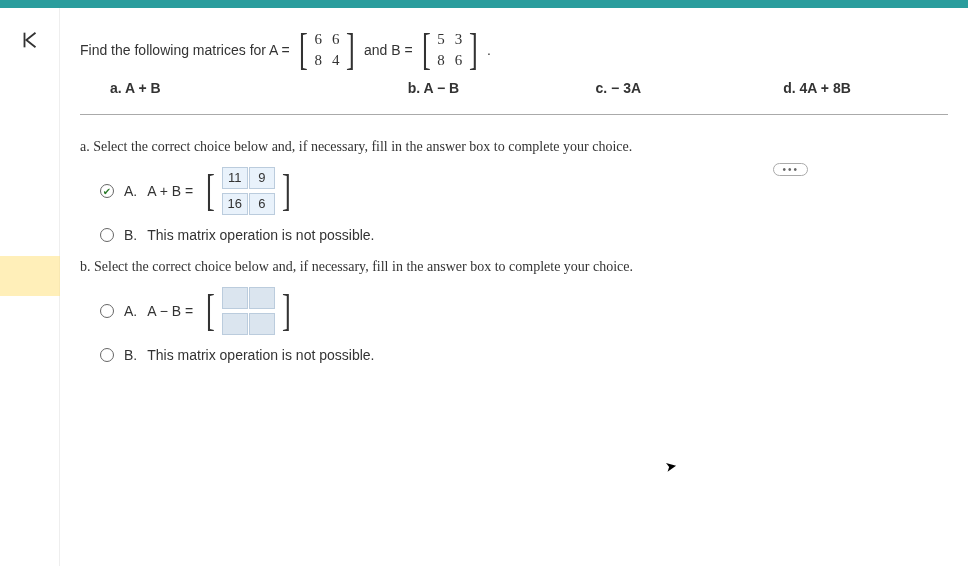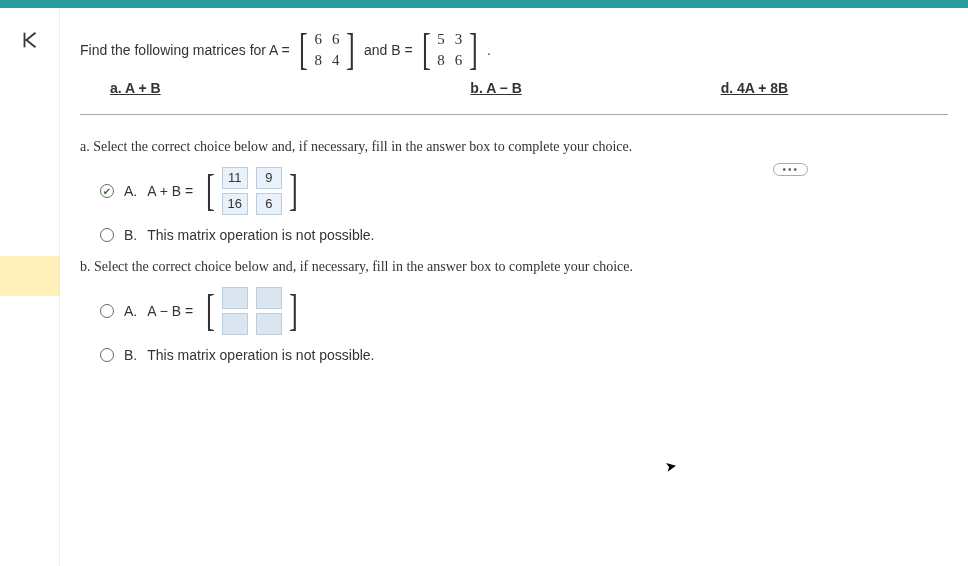--- a/index.html
+++ b/index.html
@@ -77,21 +77,20 @@
       grid-template-columns: auto auto;
       gap: 4px 10px;
       padding: 2px 4px;
       font-size: 15px;
     }
     .parts-row {
       display: flex;
       gap: 23px;
       margin-left: 30px;
       margin-bottom: 18px;
-      text-decoration: underline;
     }
     .parts-row .part { flex: 1; }
     .part-b-label { margin-left: 110px; }
     hr.divider {
       border: none;
       border-top: 1px solid #aaa;
       margin: 0 0 24px 0;
     }
     .more-pill {
       position: absolute;
@@ -123,21 +122,21 @@
       justify-content: center;
       cursor: pointer;
       flex-shrink: 0;
     }
     .radio.checked::after {
       content: "✔";
       font-size: 10px;
       color: #2a7a2a;
     }
     .choice-label { font-weight: normal; }
-    .ans-matrix .mbody { gap: 4px 8px; }
+    .ans-matrix .mbody { gap: 4px 1px; }
     .ans-cell {
       width: 26px;
       height: 22px;
       background: #e9f2fb;
       border: 1px solid #bcd;
       text-align: center;
       font-size: 13px;
       line-height: 20px;
       font-family: Arial, sans-serif;
     }
@@ -192,20 +191,21 @@
           <span>6</span>
         </span>
         <span class="bracket">]</span>
       </span>
       <span>.</span>
     </div>
 
     <div class="parts-row">
       <span class="part"><b>a. A + B</b></span>
       <span class="part part-b-label"><b>b. A − B</b></span>
+      <span class="part"><b>c. − 3A</b></span>
       <span class="part"><b>d. 4A + 8B</b></span>
     </div>
 
     <div class="more-pill">•••</div>
     <hr class="divider">
 
     <div class="section">
       <div class="prompt-line">a. Select the correct choice below and, if necessary, fill in the answer box to complete your choice.</div>
 
       <div class="choice">

